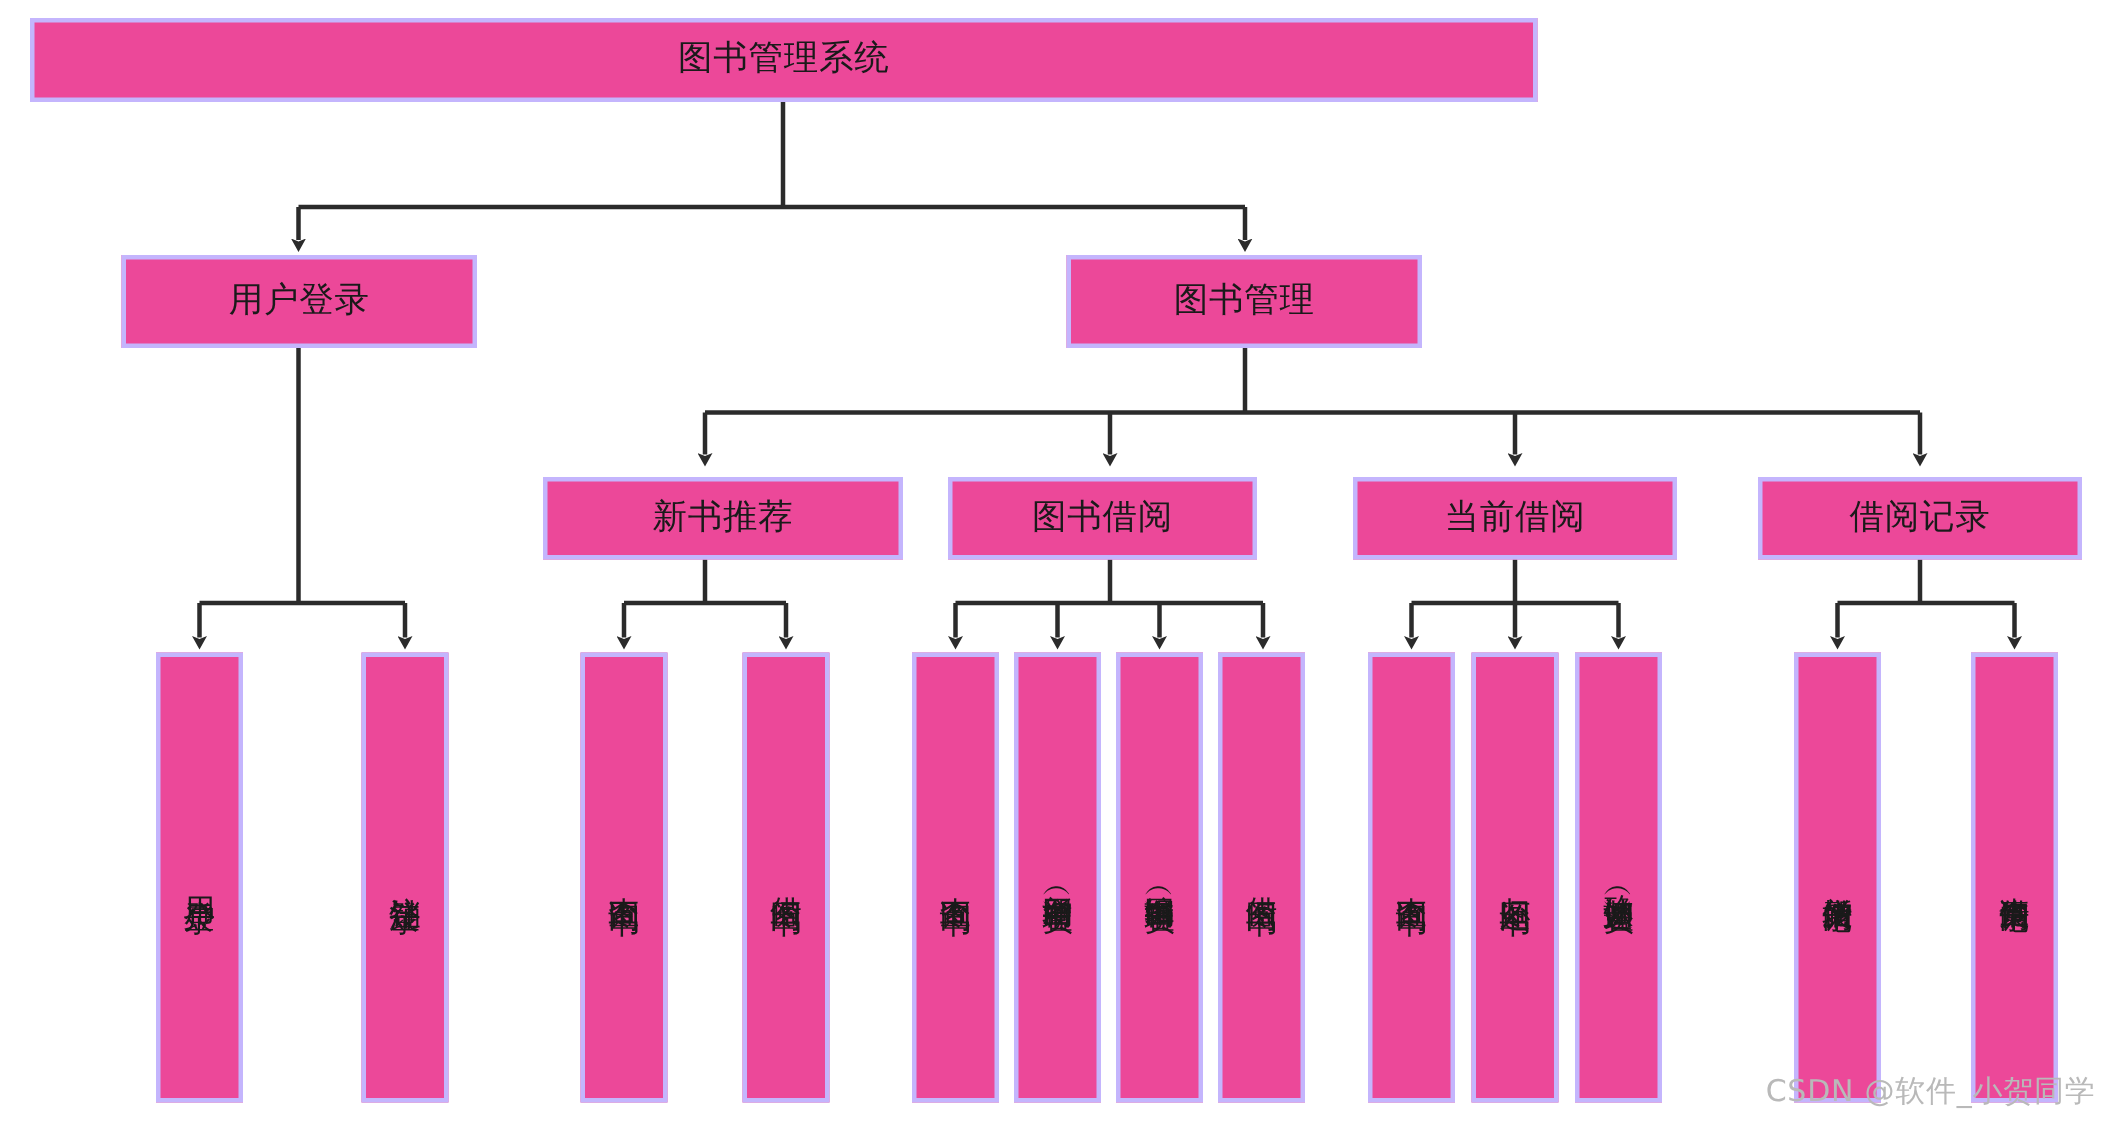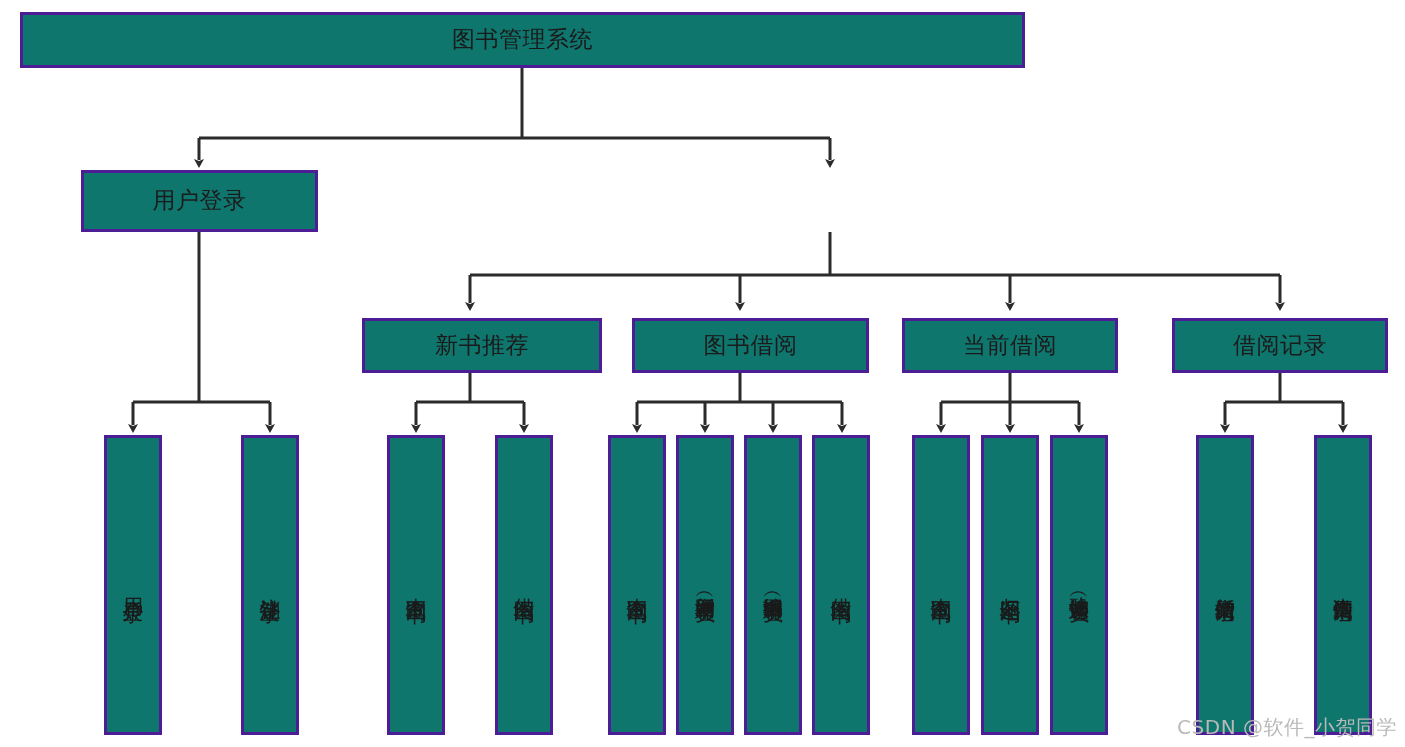--- a/index.html
+++ b/index.html
@@ -19,22 +19,22 @@
     position: absolute;
     left: 0;
     top: 0;
     width: 1405px;
     height: 747px;
     pointer-events: none;
   }
   .node {
     position: absolute;
     box-sizing: border-box;
-    border: 3px solid #4c1d95;
-    background: #0f766e;
+    border: 3px solid #c4b5fd;
+    background: #ec4899;
     display: flex;
     align-items: center;
     justify-content: center;
     color: #1a1a1a;
     text-align: center;
   }
   .node .label {
     display: block;
     line-height: 1.12;
     letter-spacing: 0.5px;
@@ -125,25 +125,28 @@
     </g>
   </svg>
 
   <div class="node horiz" style="left:20px; top:12px; width:1005px; height:56px;">
     <span class="label">图书管理系统</span>
   </div>
 
   <div class="node horiz" style="left:81px; top:170px; width:237px; height:62px;">
     <span class="label">用户登录</span>
   </div>
+  <div class="node horiz" style="left:711px; top:170px; width:237px; height:62px;">
+    <span class="label">图书管理</span>
+  </div>
 
   <div class="node horiz" style="left:362px; top:318px; width:240px; height:55px;">
     <span class="label">新书推荐</span>
   </div>
-  <div class="node horiz" style="left:632px; top:318px; width:237px; height:55px;align-items:center;">
+  <div class="node horiz" style="left:632px; top:318px; width:206px; height:55px;align-items:center;">
     <span class="label">图书借阅</span>
   </div>
   <div class="node horiz" style="left:1172px; top:318px; width:216px; height:55px;">
     <span class="label">借阅记录</span>
   </div>
   <div class="node horiz" style="left:902px; top:318px; width:216px; height:55px;">
     <span class="label">当前借阅</span>
   </div>
 
   <div class="node vert" style="left:104px; top:435px; width:58px; height:300px;">

